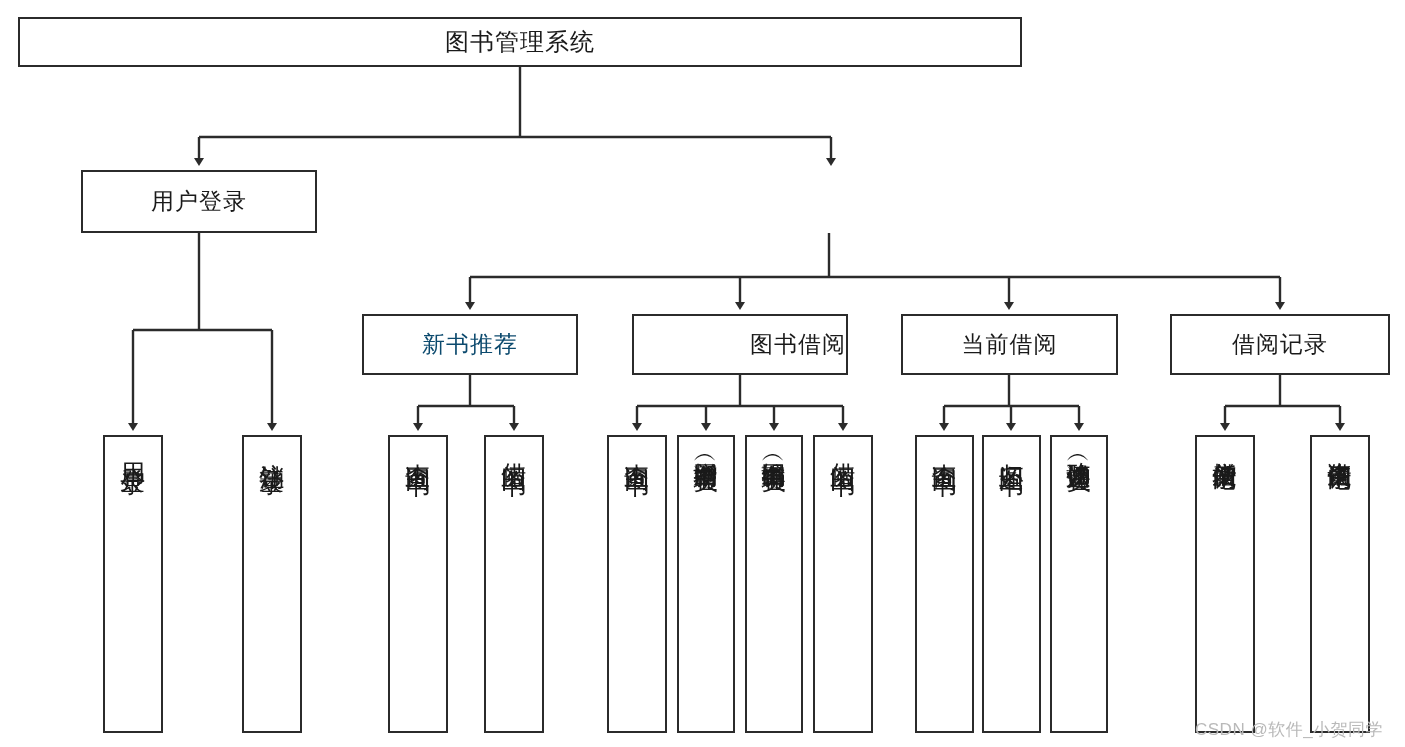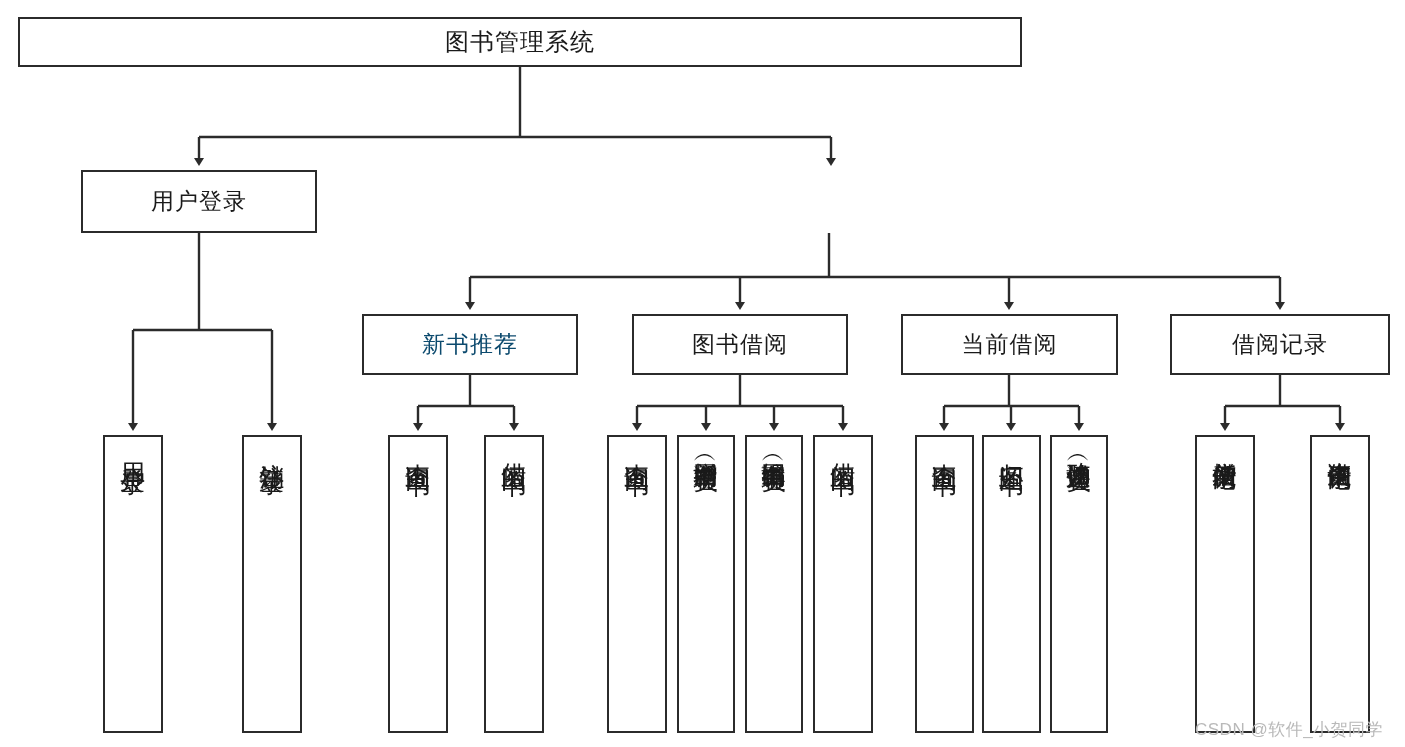--- a/index.html
+++ b/index.html
@@ -139,21 +139,21 @@
     <span class="label">图书管理系统</span>
   </div>
 
   <div class="node h" style="left: 81px; top: 170px; width: 236px; height: 63px; border-color: rgb(43, 43, 43); background: rgb(255, 255, 255); color: rgb(26, 26, 26);">
     <span class="label">用户登录</span>
   </div>
 
   <div class="node h" style="left: 362px; top: 314px; width: 216px; height: 61px; border-color: rgb(43, 43, 43); background: rgb(255, 255, 255); color: #0c4a6e;">
     <span class="label">新书推荐</span>
   </div>
-  <div class="node h" style="left: 632px; top: 314px; width: 216px; height: 61px; border-color: rgb(43, 43, 43); background: rgb(255, 255, 255); color: rgb(26, 26, 26);">
+  <div class="node h" style="left: 632px; top: 314px; width: 216px; height: 61px; border-color: rgb(43, 43, 43); background: rgb(255, 255, 255); color: rgb(26, 26, 26); justify-content: flex-end;">
     <span class="label">图书借阅</span>
   </div>
   <div class="node h" style="left: 901px; top: 314px; width: 217px; height: 61px; border-color: rgb(43, 43, 43); background: rgb(255, 255, 255); color: rgb(26, 26, 26);">
     <span class="label">当前借阅</span>
   </div>
   <div class="node h" style="left: 1170px; top: 314px; width: 220px; height: 61px; border-color: rgb(43, 43, 43); background: rgb(255, 255, 255); color: rgb(26, 26, 26);">
     <span class="label">借阅记录</span>
   </div>
 
   <div class="node v" style="left: 103px; top: 435px; width: 60px; height: 298px; border-color: rgb(43, 43, 43); background: rgb(255, 255, 255); color: rgb(26, 26, 26);">

